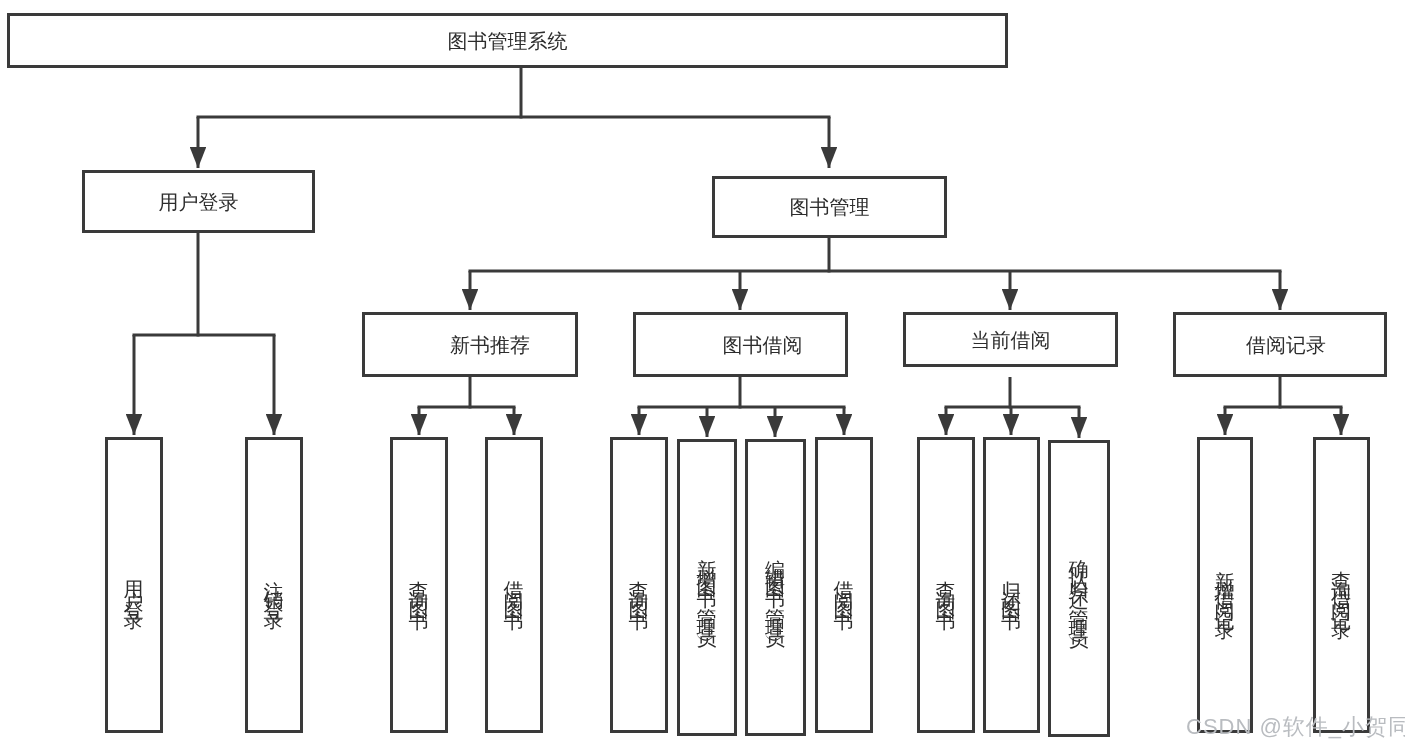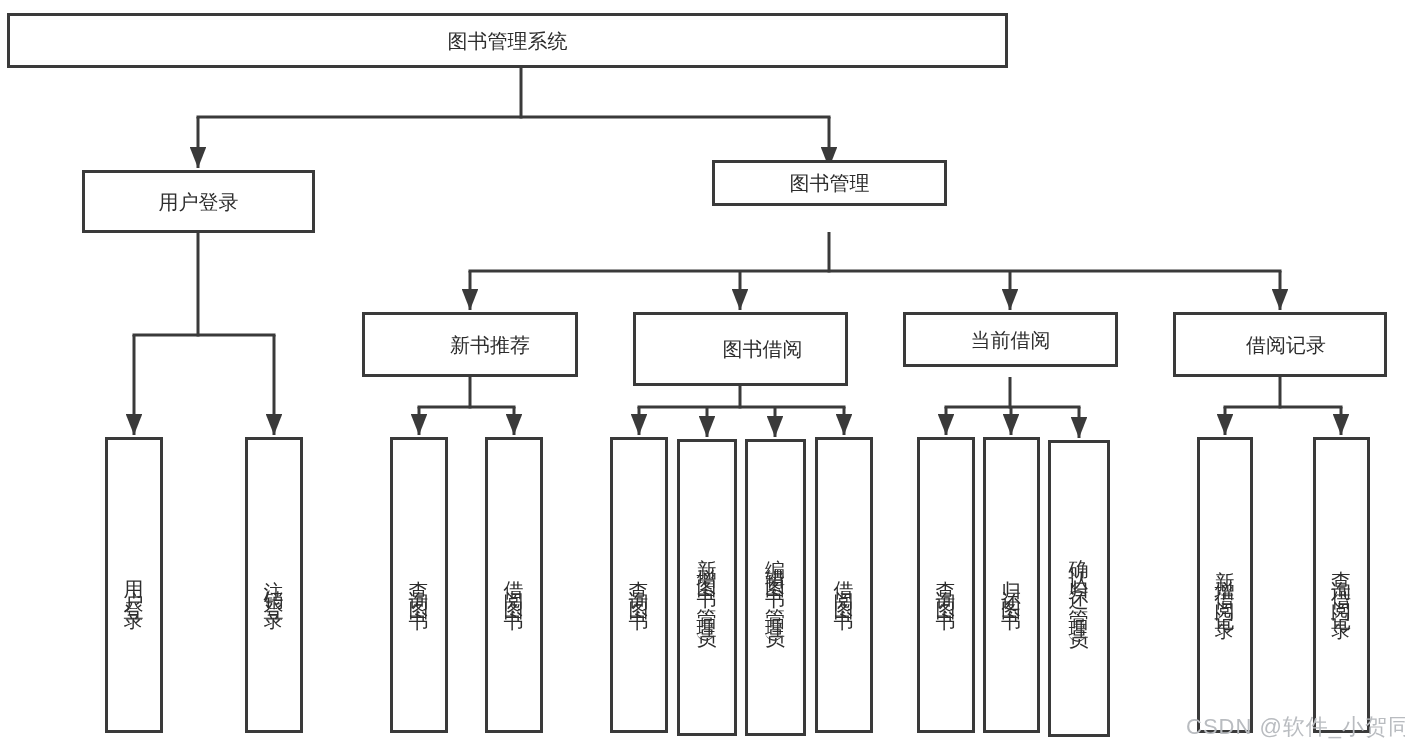--- a/index.html
+++ b/index.html
@@ -87,24 +87,24 @@
       <line x1="1280" y1="377" x2="1280" y2="408.5"></line>
       <line x1="1223.5" y1="407" x2="1342.5" y2="407"></line>
       <line x1="1225" y1="407" x2="1225" y2="435" marker-end="url(#arw)"></line>
       <line x1="1341" y1="407" x2="1341" y2="435" marker-end="url(#arw)"></line>
     </g>
   </svg>
 
   <div class="box h" style="left:7px;top:13px;width:1001px;height:55px;">图书管理系统</div>
 
   <div class="box h" style="left:82px;top:170px;width:233px;height:63px;">用户登录</div>
-  <div class="box h" style="left:712px;top:160px;width:235px;height:46px;">图书管理</div>
+  <div class="box h" style="left:712px;top:176px;width:235px;height:62px;">图书管理</div>
 
   <div class="box h" style="left:362px;top:312px;width:216px;height:65px;padding-left:40px;">新书推荐</div>
-  <div class="box h" style="left:633px;top:312px;width:215px;height:74px;padding-left:44px;">图书借阅</div>
+  <div class="box h" style="left:633px;top:312px;width:215px;height:65px;padding-left:44px;">图书借阅</div>
   <div class="box h" style="left:903px;top:312px;width:215px;height:55px;">当前借阅</div>
   <div class="box h" style="left:1173px;top:312px;width:214px;height:65px;padding-left:12px;">借阅记录</div>
 
   <div class="box v" style="left:105px;top:437px;width:58px;height:296px;">用户登录</div>
   <div class="box v" style="left:245px;top:437px;width:58px;height:296px;">注销登录</div>
 
   <div class="box v" style="left:390px;top:437px;width:58px;height:296px;">查询图书</div>
   <div class="box v" style="left:485px;top:437px;width:58px;height:296px;">借阅图书</div>
 
   <div class="box v" style="left:610px;top:437px;width:58px;height:296px;">查询图书</div>

